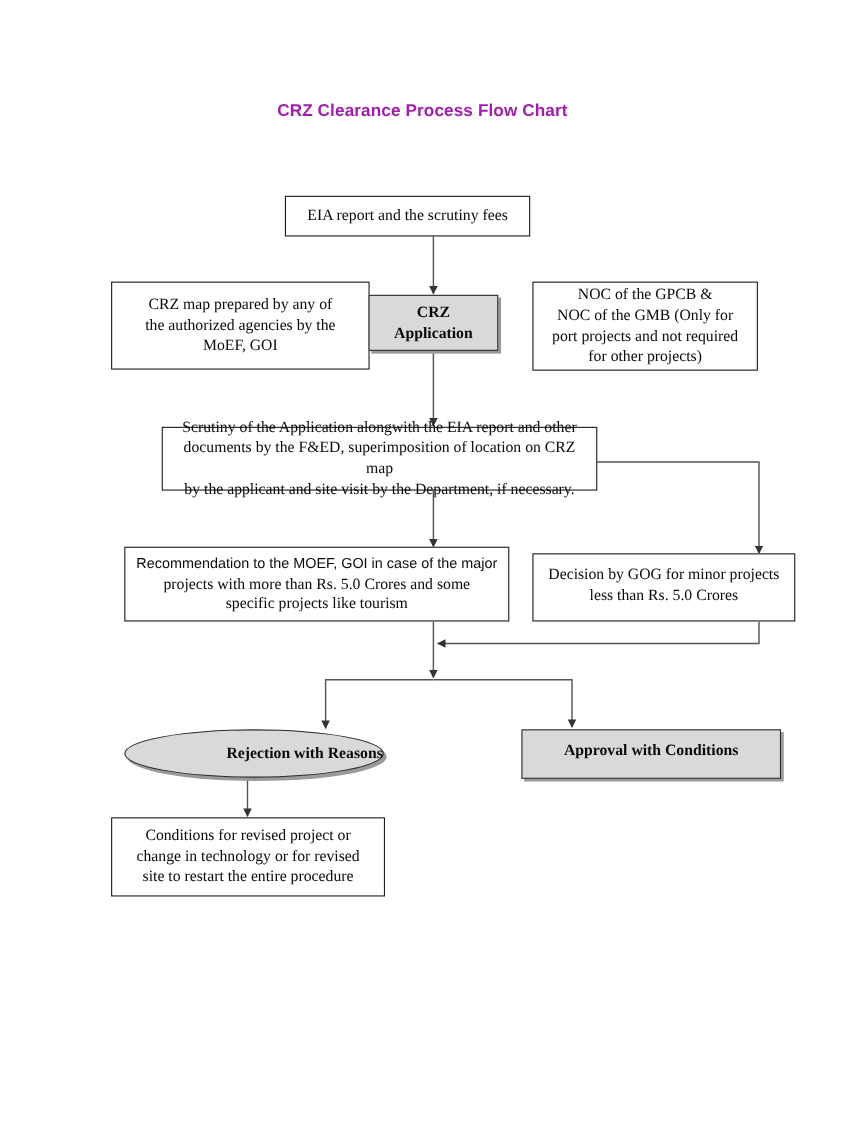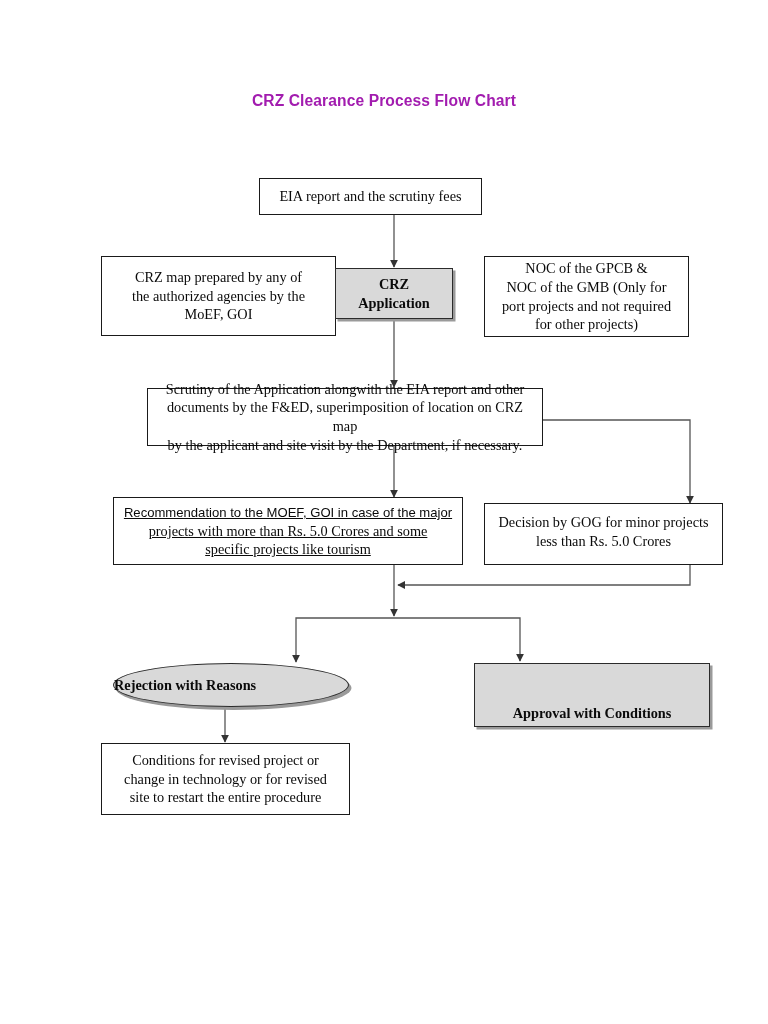--- a/index.html
+++ b/index.html
@@ -63,21 +63,21 @@
     font-size: 15.6px;
     color: #a21caf;
     letter-spacing: 0.1px;
     z-index: 2;
   }
   .ellipse {
     position: absolute;
     box-sizing: border-box;
     display: flex;
     align-items: center;
-    justify-content: flex-start;
+    justify-content: flex-end;
     text-align: center;
     border: 1.6px solid #2b2b2b;
     background: #d9d9d9;
     border-radius: 50%;
     box-shadow: 2.5px 3px 0 0 #9a9a9a;
     font-weight: bold;
     font-size: 14.3px;
     color: #0a0a0a;
     z-index: 2;
   }
@@ -148,40 +148,40 @@
   </div>
 
   <div class="node box" style="left:147px; top:388px; width:396px; height:58px;">
     <span>
       <span>Scrutiny of the Application alongwith the EIA report and other</span><br>
       <span>documents by the F&amp;ED, superimposition of location on CRZ map</span><br>
       <span>by the applicant and site visit by the Department, if necessary.</span>
     </span>
   </div>
 
-  <div class="node box" style="left:113px; top:497px; width:350px; height:68px;text-decoration:underline;">
+  <div class="node box" style="left:113px; top:497px; width:350px; height:68px;">
     <span>
       <span class="sans-line">Recommendation to the MOEF, GOI in case of the major</span><br>
       <span>projects with more than Rs. 5.0 Crores and some</span><br>
       <span>specific projects like tourism</span>
     </span>
   </div>
 
   <div class="node box topalign" style="left:484px; top:503px; width:239px; height:62px;">
     <span>
       <span>Decision by GOG for minor projects</span><br>
       <span>less than Rs. 5.0 Crores</span>
     </span>
   </div>
 
   <div class="ellipse" style="left:113px; top:663px; width:236px; height:44px;">
     <span>Rejection with Reasons</span>
   </div>
 
-  <div class="node box shaded topalign" style="left:474px; top:663px; width:236px; height:64px;align-items:flex-end;">
+  <div class="node box shaded topalign" style="left:474px; top:663px; width:236px; height:45px;">
     <span>Approval with Conditions</span>
   </div>
 
   <div class="node box" style="left:101px; top:743px; width:249px; height:72px;">
     <span>
       <span>Conditions for revised project or</span><br>
       <span>change in technology or for revised</span><br>
       <span>site to restart the entire procedure</span>
     </span>
   </div>

